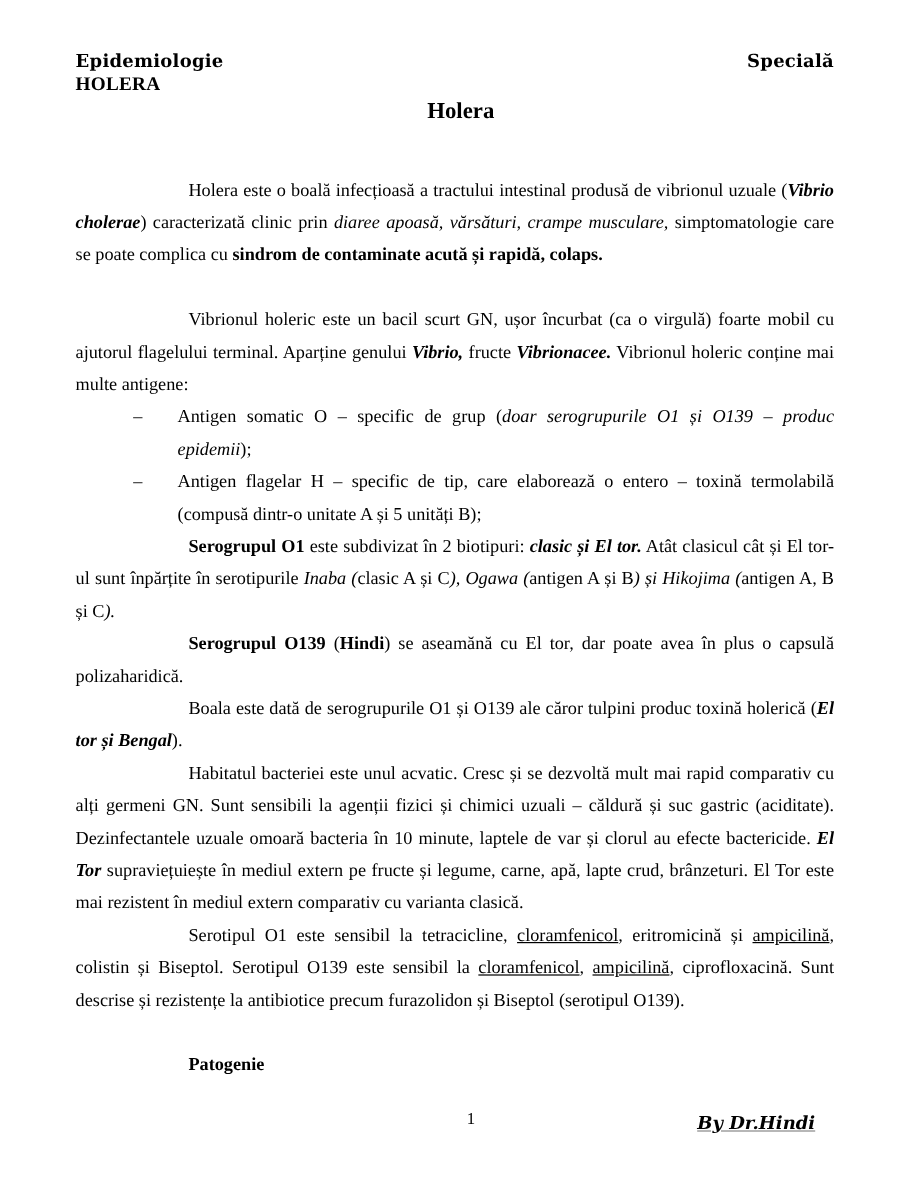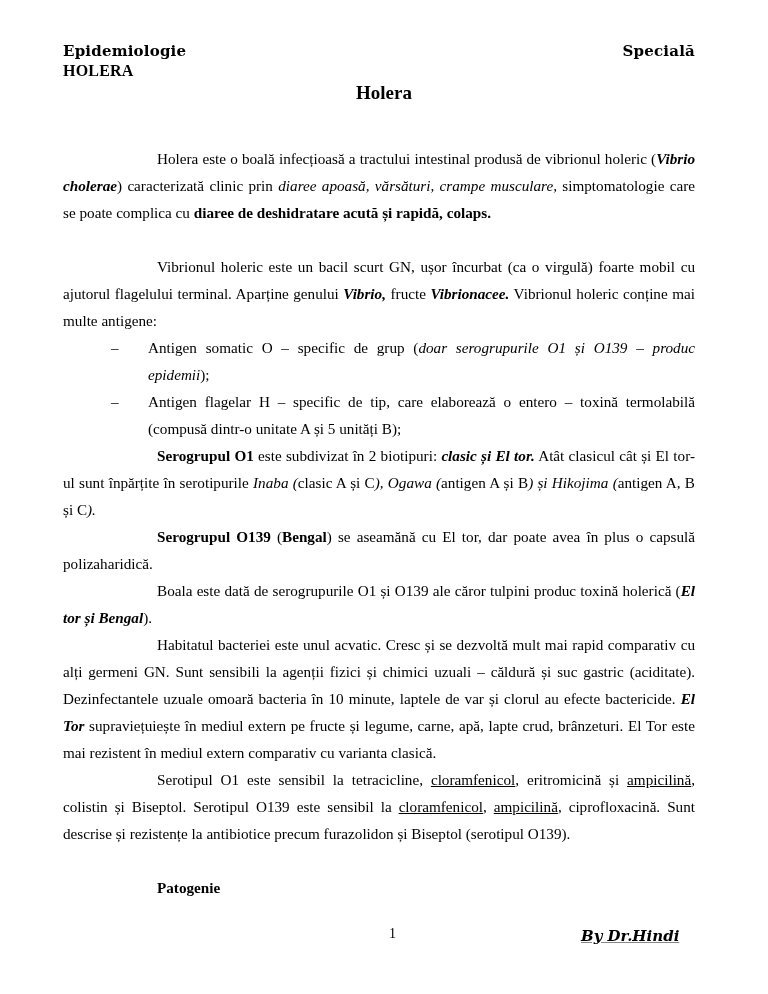--- a/index.html
+++ b/index.html
@@ -26,35 +26,35 @@
 <body>
 
 <div class="page">
   <div class="hdr hdr-left">Epidemiologie</div>
   <div class="hdr hdr-right">Specială</div>
   <div class="hdr hdr-sub">HOLERA</div>
 
   <div class="title">Holera</div>
 
   <div class="body">
-    <p class="p ind"><span>Holera este o boală infecțioasă a tractului intestinal produsă de vibrionul holeric (</span><b><i>Vibrio cholerae</i></b><span>) caracterizată clinic prin </span><i>diaree apoasă, vărsături, crampe musculare,</i><span> simptomatologie care se poate complica cu </span><b>diaree de deshidratare acută și rapidă, colaps.</b></p>
+    <p class="p ind"><span>Holera este o boală infecțioasă a tractului intestinal produsă de vibrionul uzuale (</span><b><i>Vibrio cholerae</i></b><span>) caracterizată clinic prin </span><i>diaree apoasă, vărsături, crampe musculare,</i><span> simptomatologie care se poate complica cu </span><b>sindrom de contaminate acută și rapidă, colaps.</b></p>
 
     <div class="gap"></div>
 
 
     <p class="p ind"><span>Vibrionul holeric este un bacil scurt GN, ușor încurbat (ca o virgulă) foarte mobil cu ajutorul flagelului terminal. Aparține genului </span><b><i>Vibrio,</i></b><span> fructe </span><b><i>Vibrionacee.</i></b><span> Vibrionul holeric conține mai multe antigene:</span></p>
 
     <ul class="bullets">
       <li><span class="dash">–</span><span>Antigen somatic O – specific de grup (</span><i>doar serogrupurile O1 și O139 – produc epidemii</i><span>);</span></li>
       <li><span class="dash">–</span><span>Antigen flagelar H – specific de tip, care elaborează o entero – toxină termolabilă (compusă dintr-o unitate A și 5 unități B);</span></li>
     </ul>
 
     <p class="p ind"><b>Serogrupul O1</b><span> este subdivizat în 2 biotipuri: </span><b><i>clasic și El tor.</i></b><span> Atât clasicul cât și El tor-ul sunt înpărțite în serotipurile </span><i>Inaba (</i><span>clasic A și C</span><i>), Ogawa (</i><span>antigen A și B</span><i>) și Hikojima (</i><span>antigen A, B și C</span><i>).</i></p>
 
-    <p class="p ind"><b>Serogrupul O139</b><span> (</span><b>Bengal</b><span>) se aseamănă cu El tor, dar poate avea în plus o capsulă polizaharidică.</span></p>
+    <p class="p ind"><b>Serogrupul O139</b><span> (</span><b>Hindi</b><span>) se aseamănă cu El tor, dar poate avea în plus o capsulă polizaharidică.</span></p>
 
     <p class="p ind"><span>Boala este dată de serogrupurile O1 și O139 ale căror tulpini produc toxină holerică (</span><b><i>El tor și Bengal</i></b><span>).</span></p>
 
     <p class="p ind"><span>Habitatul bacteriei este unul acvatic. Cresc și se dezvoltă mult mai rapid comparativ cu alți germeni GN. Sunt sensibili la agenții fizici și chimici uzuali – căldură și suc gastric (aciditate). Dezinfectantele uzuale omoară bacteria în 10 minute, laptele de var și clorul au efecte bactericide. </span><b><i>El Tor</i></b><span> supraviețuiește în mediul extern pe fructe și legume, carne, apă, lapte crud, brânzeturi. El Tor este mai rezistent în mediul extern comparativ cu varianta clasică.</span></p>
 
     <p class="p ind"><span>Serotipul O1 este sensibil la tetracicline, </span><span class="u">cloramfenicol</span><span>, eritromicină și </span><span class="u">ampicilină</span><span>, colistin și Biseptol. Serotipul O139 este sensibil la </span><span class="u">cloramfenicol</span><span>, </span><span class="u">ampicilină</span><span>, ciprofloxacină. Sunt descrise și rezistențe la antibiotice precum furazolidon și Biseptol (serotipul O139).</span></p>
 
     <div class="gap"></div>
 
     <p class="sec">Patogenie</p>

